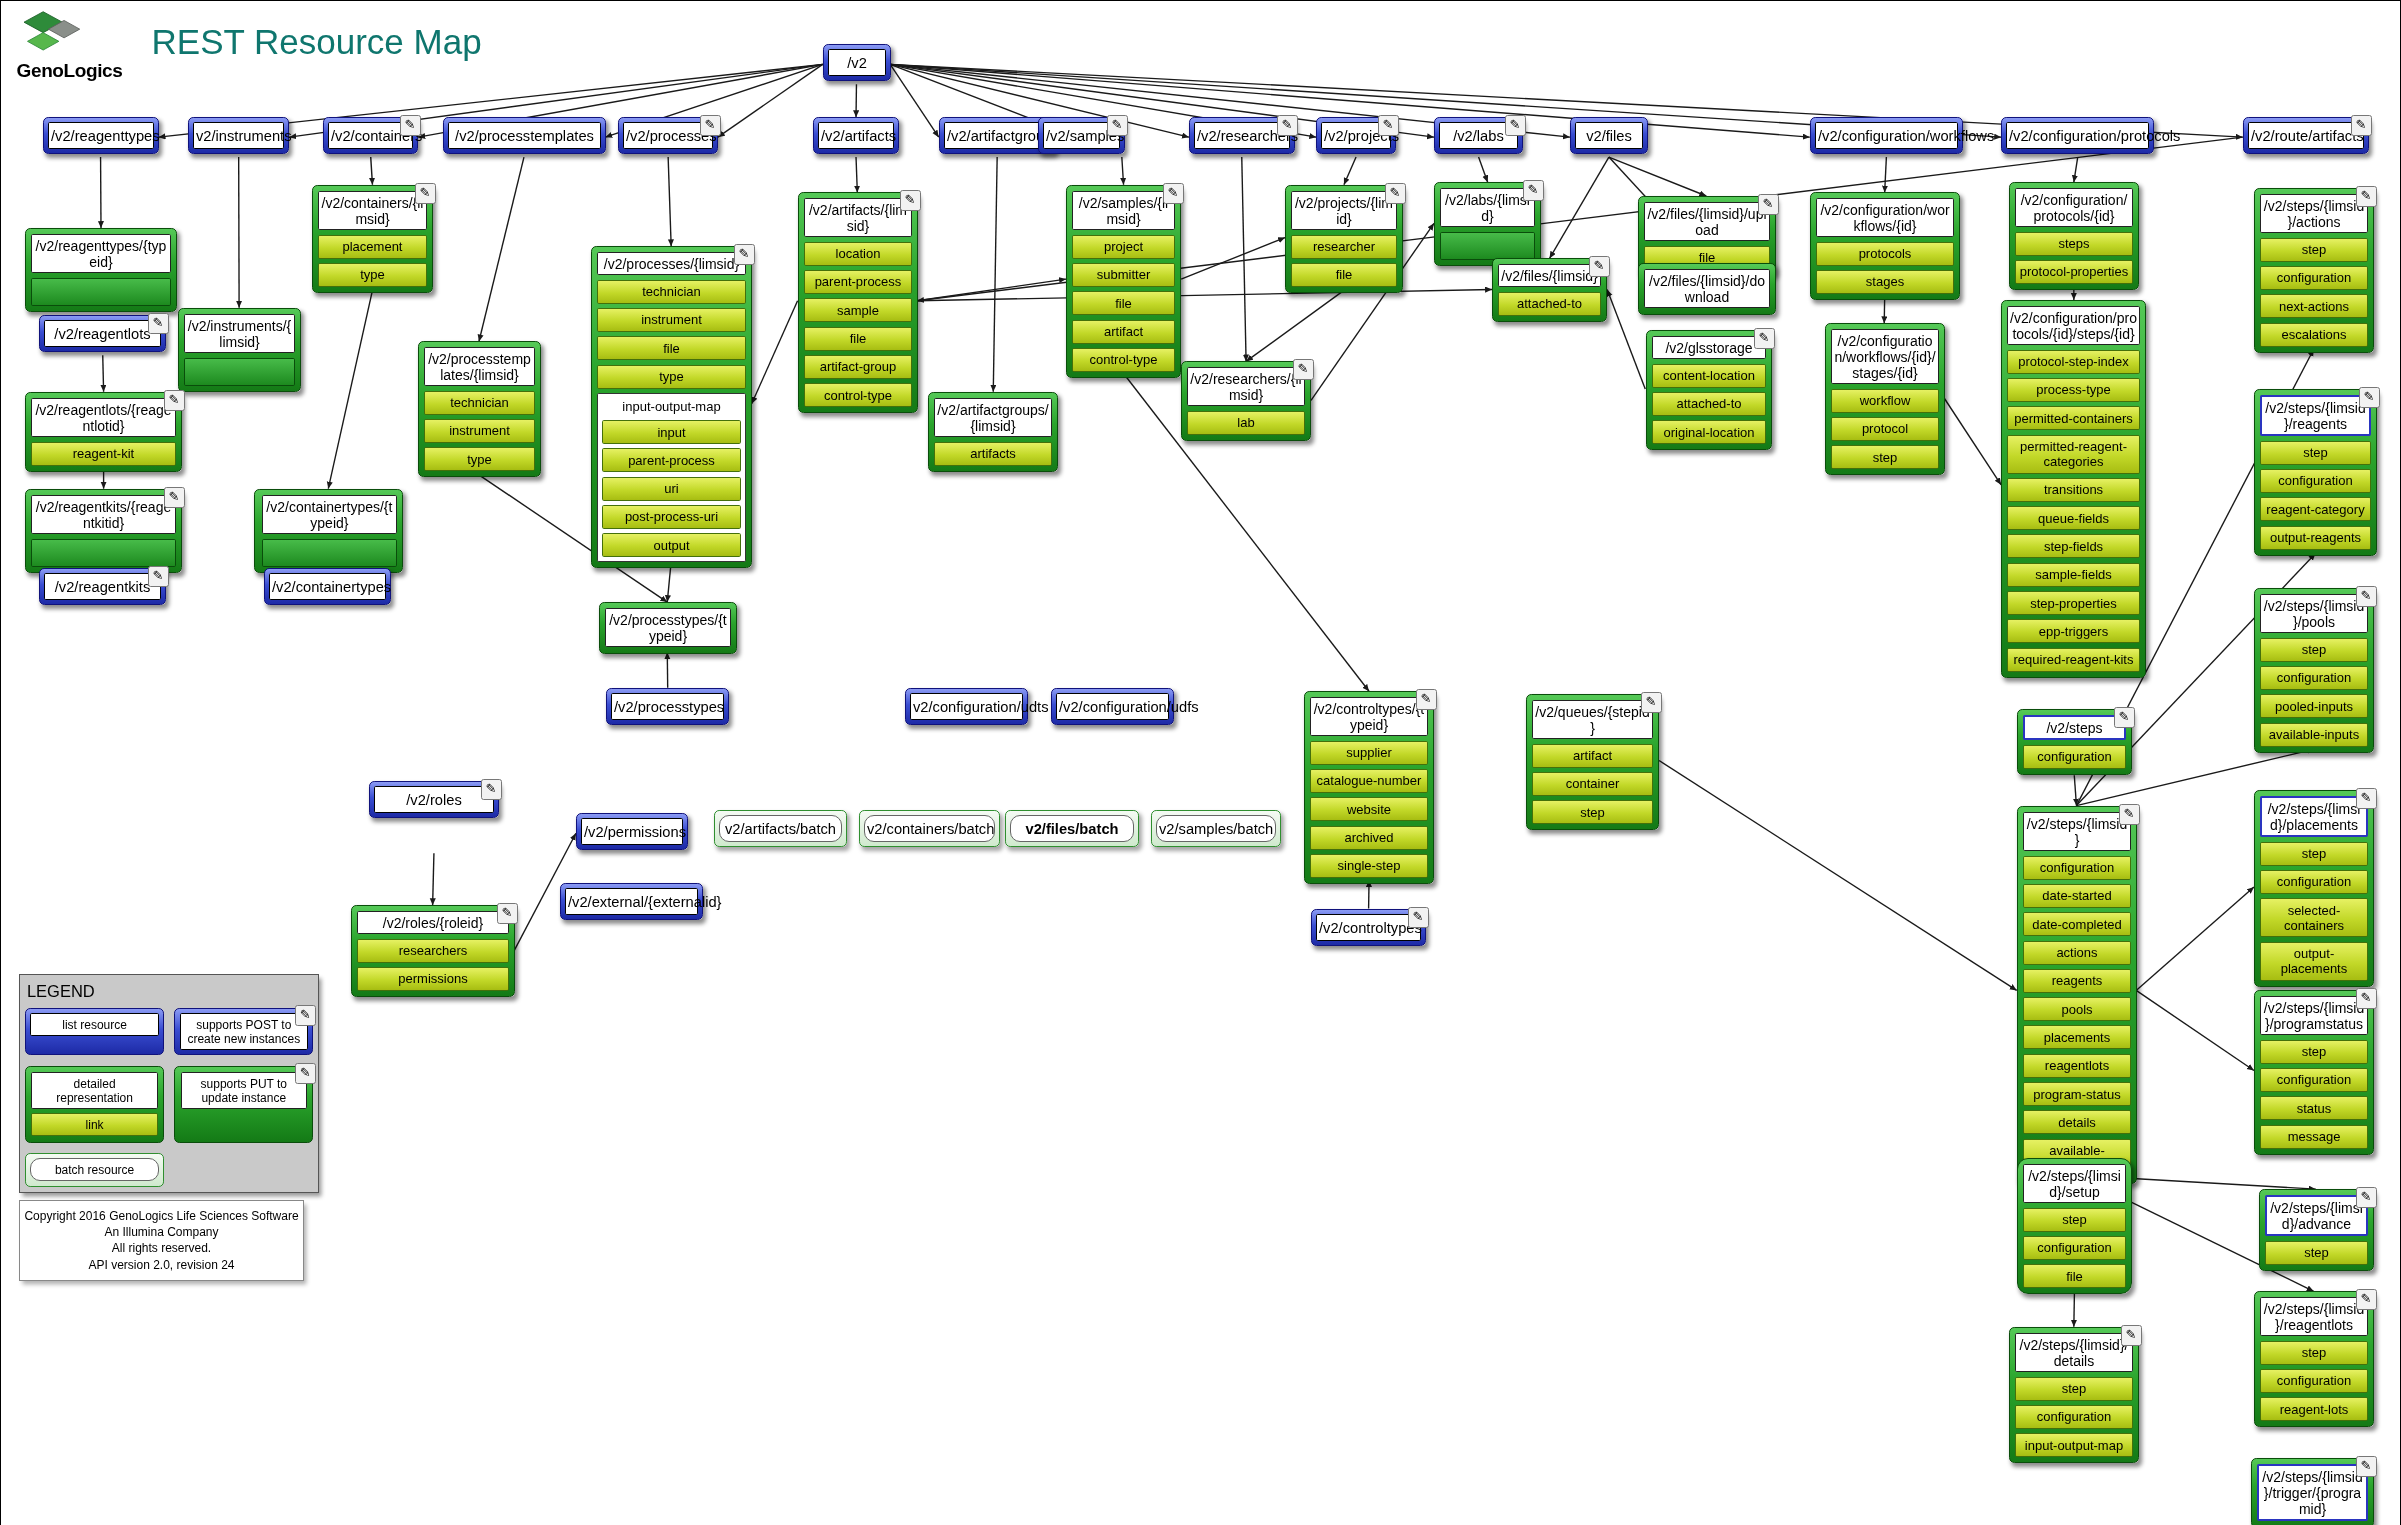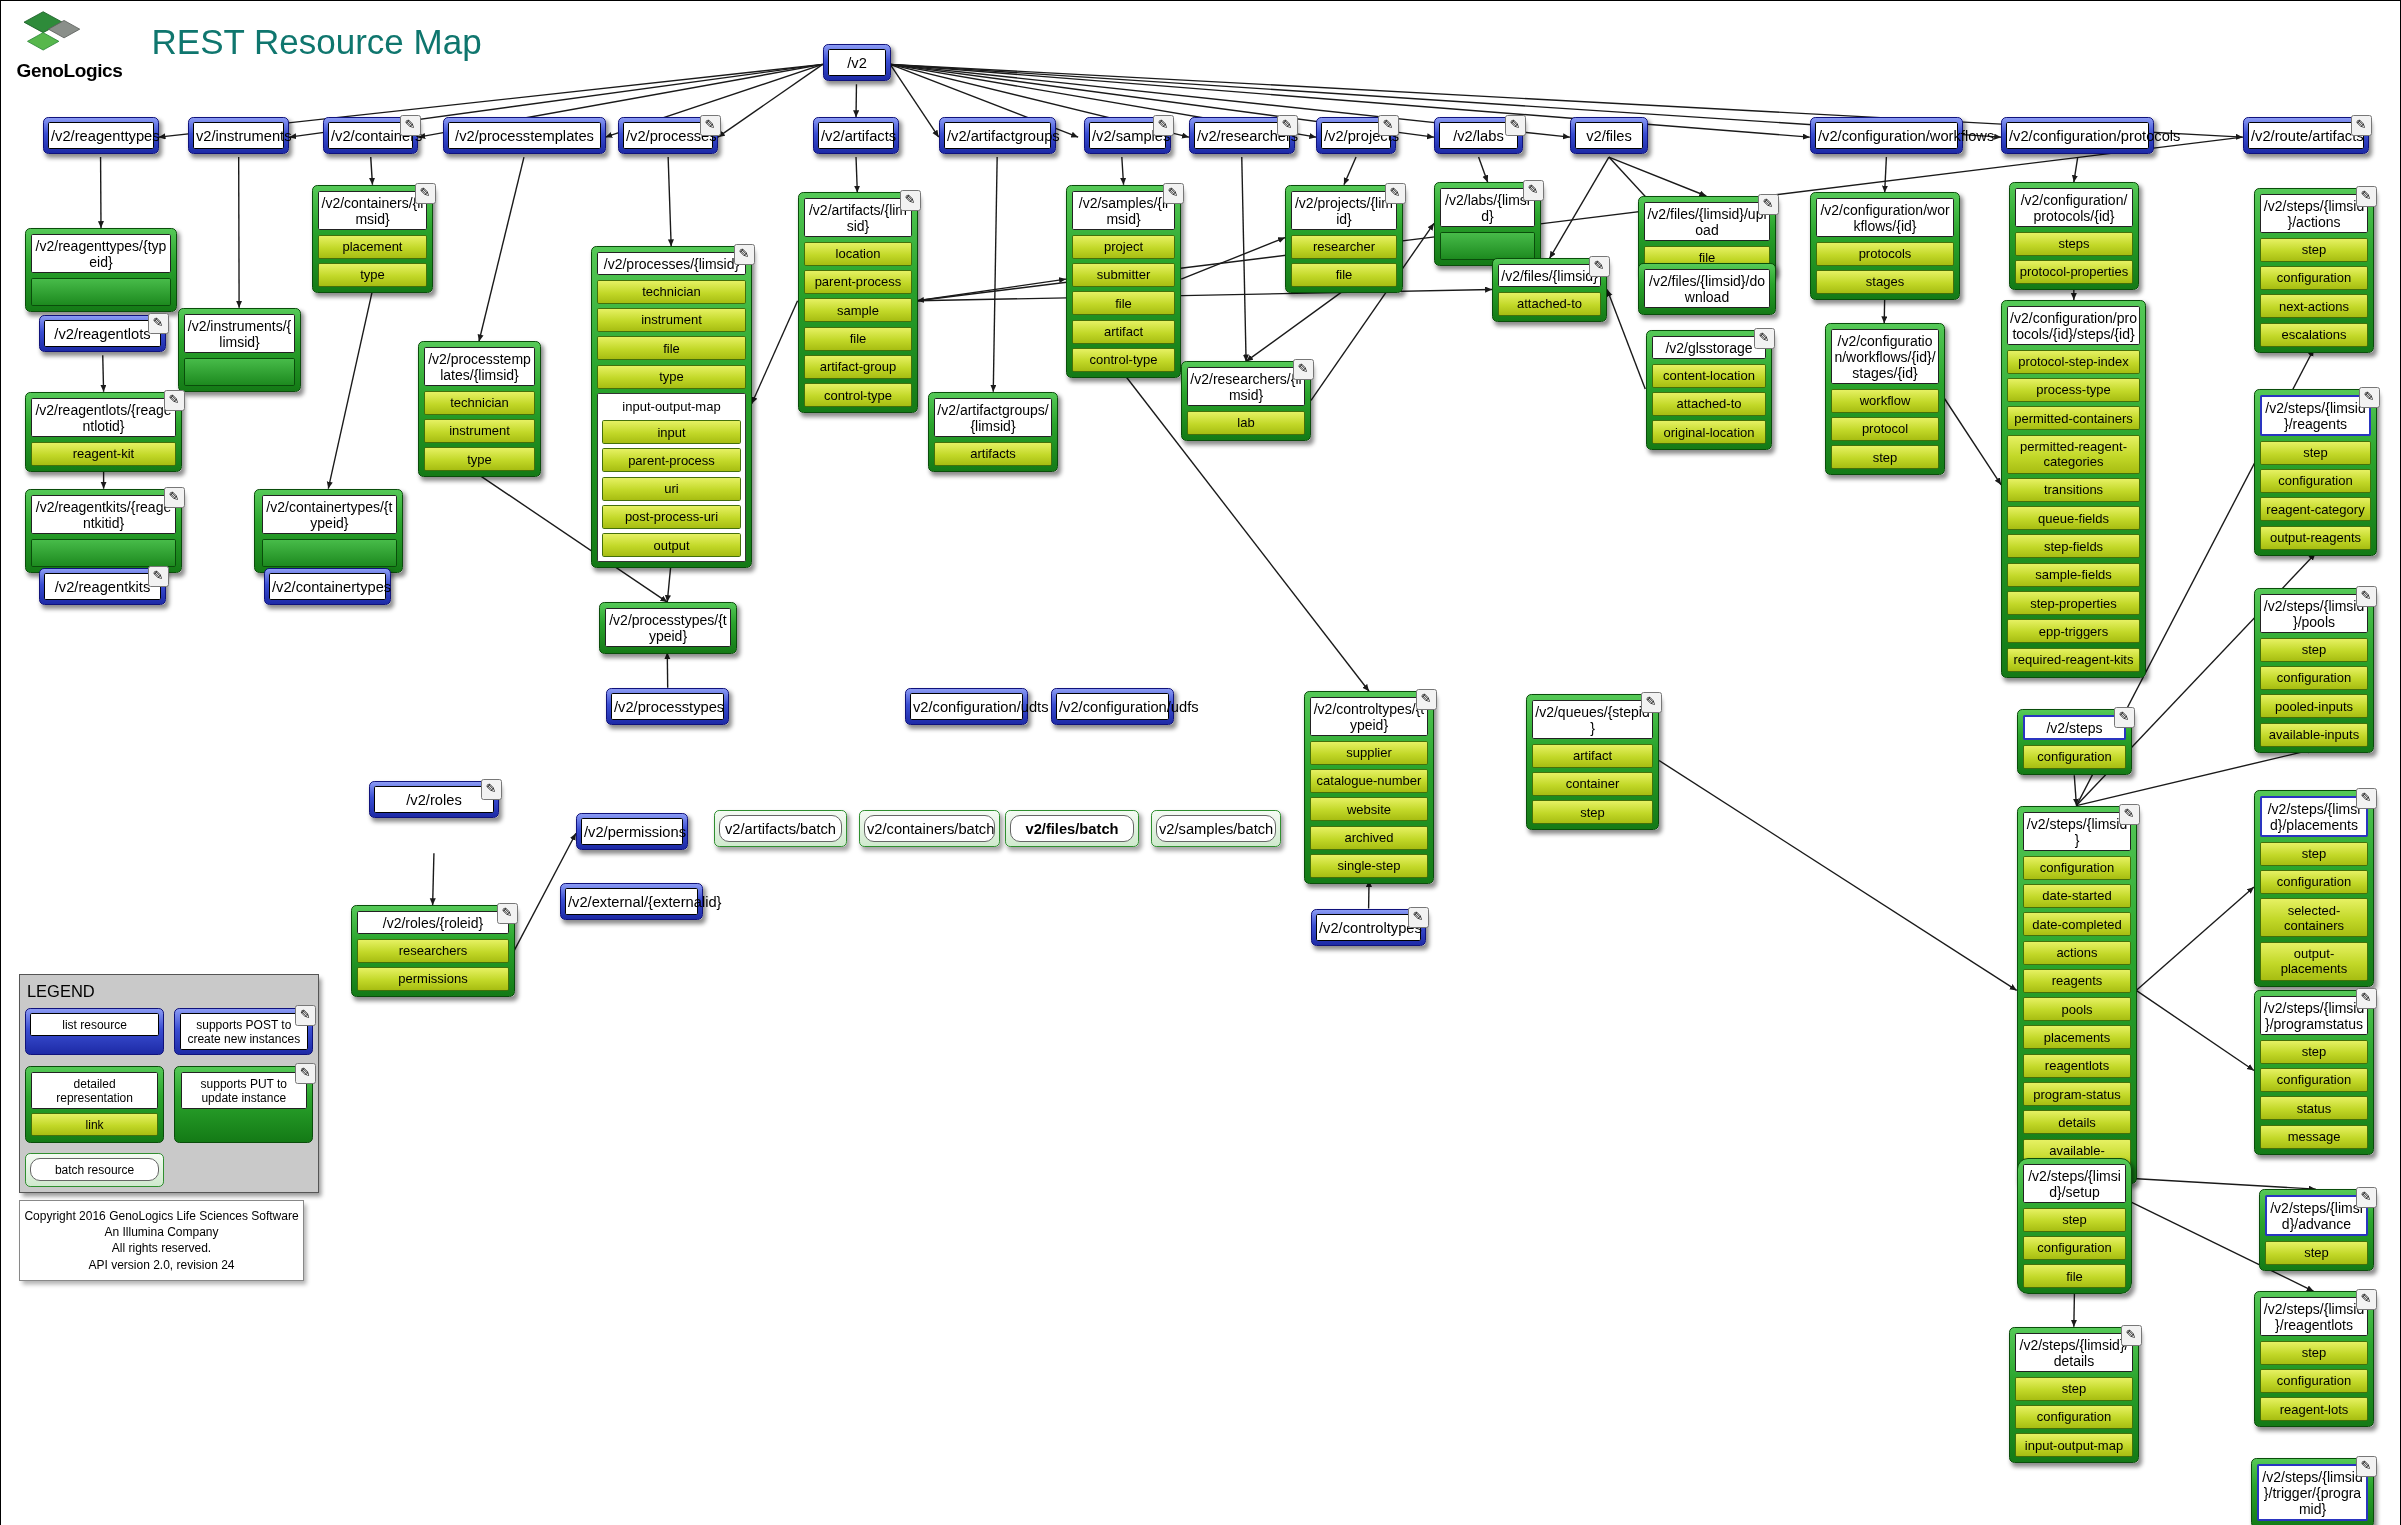--- a/index.html
+++ b/index.html
@@ -204,21 +204,21 @@
     <div class="node list" style="left: 617px; top: 116px; width: 100px;">
       <div class="list-inner">/v2/processes</div>
       <span class="pencil">✎</span>
     </div>
     <div class="node list" style="left: 812px; top: 116px; width: 86px;">
       <div class="list-inner">/v2/artifacts</div>
     </div>
     <div class="node list" style="left: 938px; top: 116px; width: 117px;">
       <div class="list-inner">/v2/artifactgroups</div>
     </div>
-    <div class="node list" style="left: 1083px; top: 116px; width: 87px;">
+    <div class="node list" style="left: 1037px; top: 116px; width: 87px;">
       <div class="list-inner">/v2/samples</div>
       <span class="pencil">✎</span>
     </div>
     <div class="node list" style="left: 1188px; top: 116px; width: 106px;">
       <div class="list-inner">/v2/researchers</div>
       <span class="pencil">✎</span>
     </div>
     <div class="node list" style="left: 1315px; top: 116px; width: 80px;">
       <div class="list-inner">/v2/projects</div>
       <span class="pencil">✎</span>

